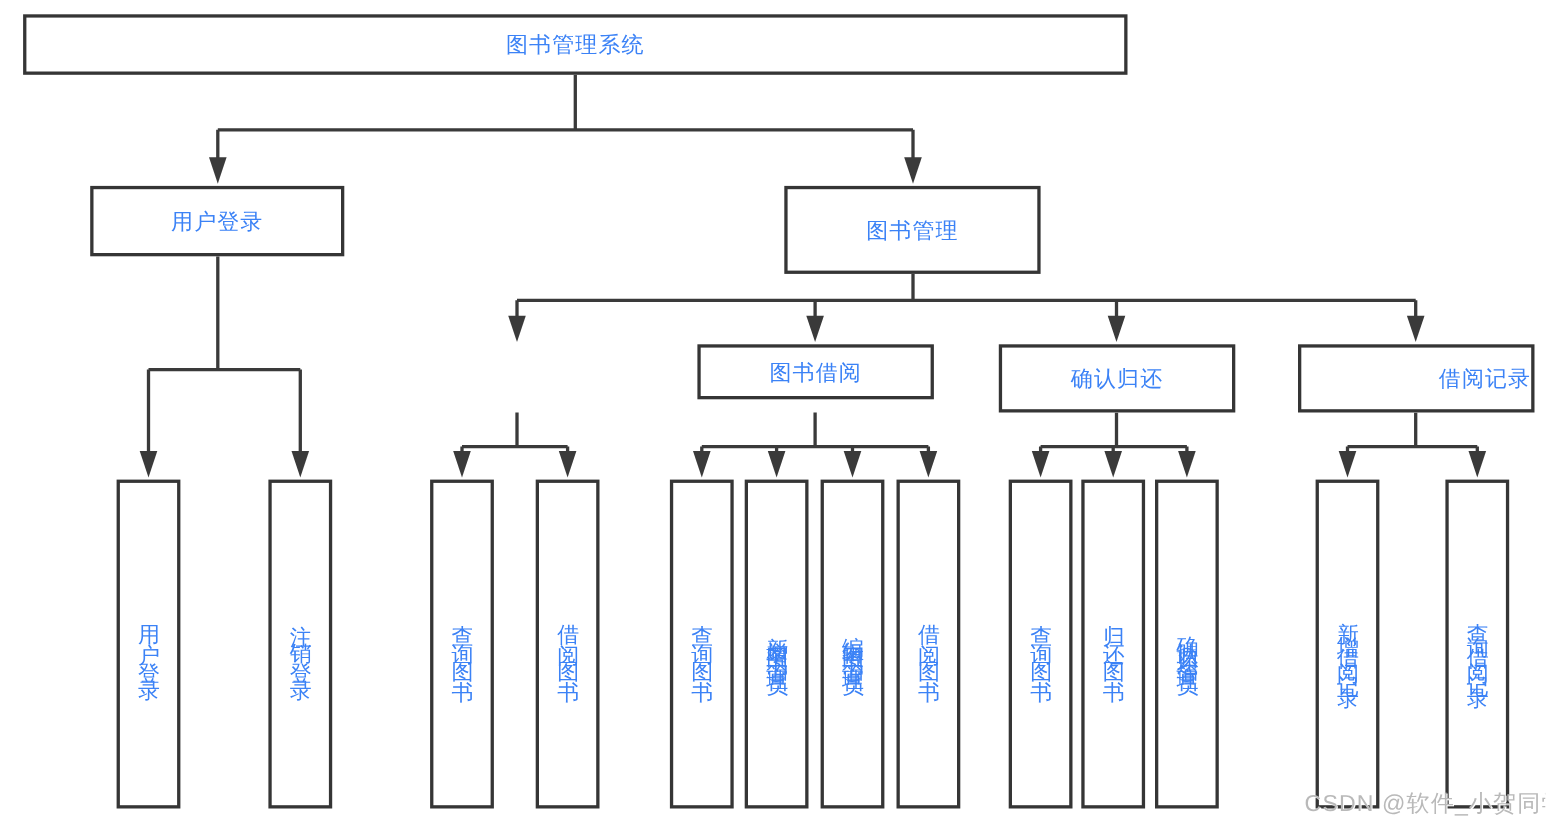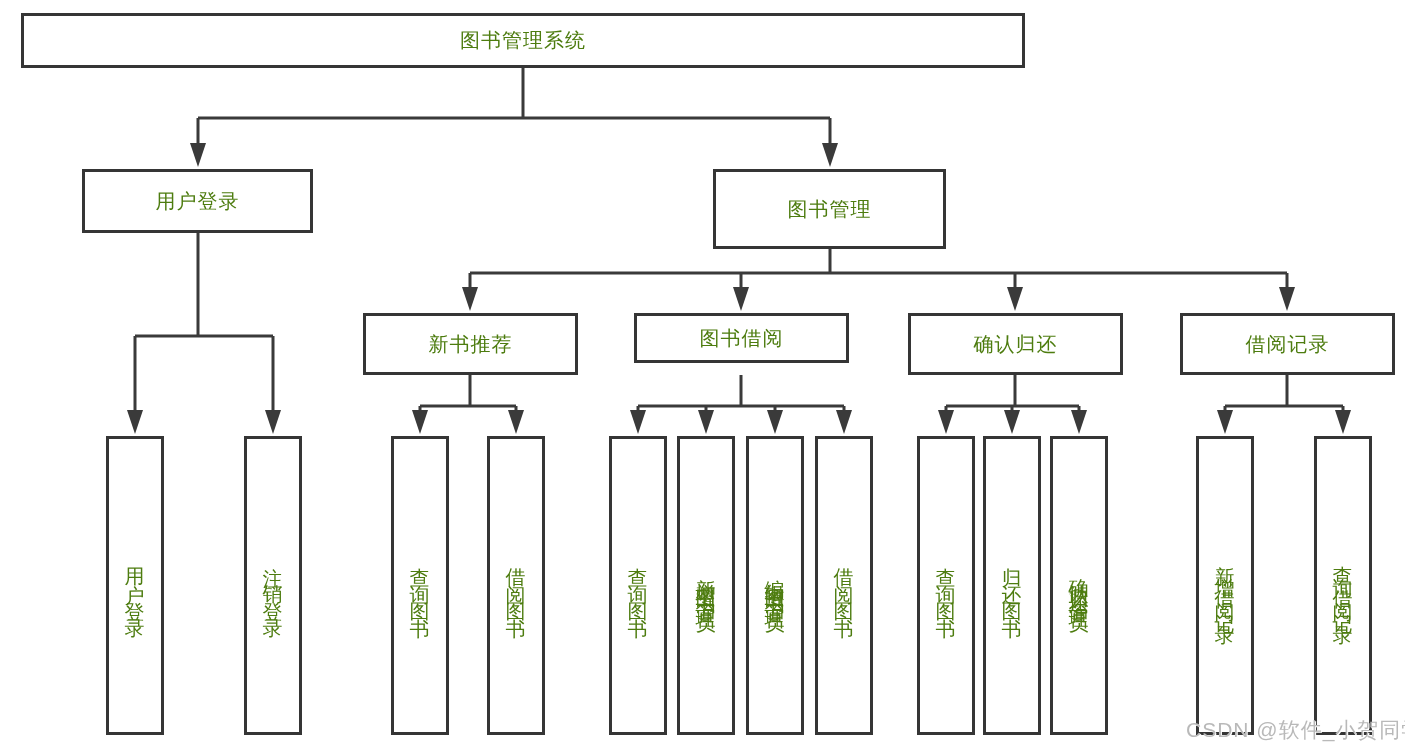--- a/index.html
+++ b/index.html
@@ -19,21 +19,21 @@
   .conn .l { stroke: #3a3a3a; stroke-width: 3; fill: none; }
   .conn .a { fill: #3a3a3a; stroke: none; }
   .box {
     position: absolute;
     box-sizing: border-box;
     border: 3px solid #353535;
     background: #ffffff;
     display: flex;
     align-items: center;
     justify-content: center;
-    color: #4d7c0f;
+    color: #3b82f6;
     font-size: 20px;
     letter-spacing: 1px;
   }
   .v-box .vtext {
     writing-mode: vertical-rl;
     text-orientation: mixed;
     line-height: 1;
     white-space: nowrap;
   }
   .watermark {
@@ -100,30 +100,27 @@
     <span>图书管理系统</span>
   </div>
 
   <div class="box" style="left:82px; top:169px; width:231px; height:64px;">
     <span>用户登录</span>
   </div>
   <div class="box" style="left:713px; top:169px; width:233px; height:80px;">
     <span>图书管理</span>
   </div>
 
-  <div class="box" style="left:363px; top:313px; width:215px; height:62px;">
-    <span>新书推荐</span>
-  </div>
   <div class="box" style="left:634px; top:313px; width:215px; height:50px;">
     <span>图书借阅</span>
   </div>
   <div class="box" style="left:908px; top:313px; width:215px; height:62px;">
     <span>确认归还</span>
   </div>
-  <div class="box" style="left:1180px; top:313px; width:215px; height:62px;">
+  <div class="box" style="left:1180px; top:313px; width:215px; height:62px;justify-content:flex-end;">
     <span>借阅记录</span>
   </div>
 
   <div class="box v-box" style="left:106px; top:436px; width:58px; height:299px;">
     <span class="vtext" style="letter-spacing: 17px;">用户登录</span>
   </div>
   <div class="box v-box" style="left:244px; top:436px; width:58px; height:299px;">
     <span class="vtext" style="letter-spacing: 17px;">注销登录</span>
   </div>
 

